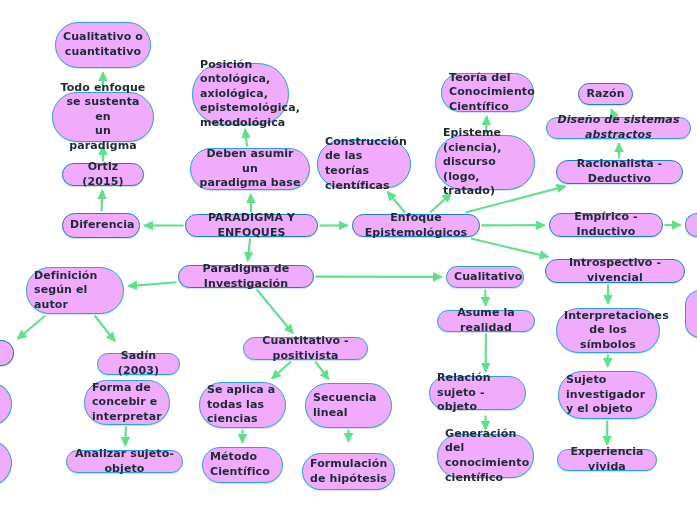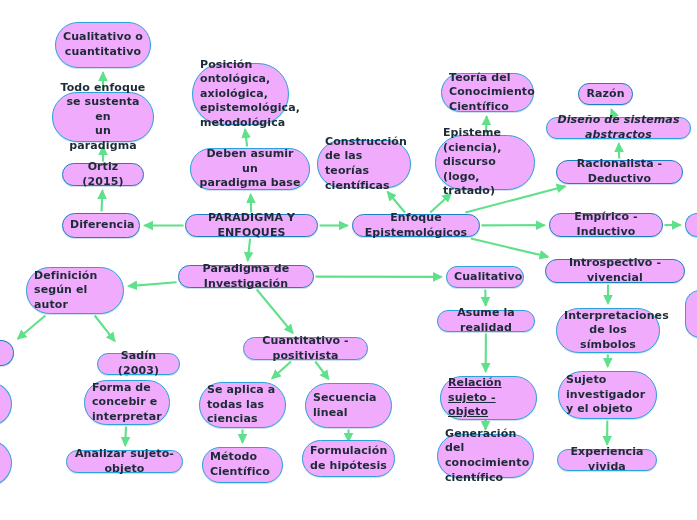--- a/index.html
+++ b/index.html
@@ -213,37 +213,37 @@
       </div>
       <div class="node left-align" style="left: 199px; top: 382px; width: 87px; height: 46px;">
         <span class="label">Se aplica a
 todas las
 ciencias</span>
       </div>
       <div class="node left-align" style="left: 305px; top: 383px; width: 87px; height: 45px;">
         <span class="label">Secuencia
 lineal</span>
       </div>
-      <div class="node left-align" style="left: 440px; top: 376px; width: 97px; height: 44px; text-decoration: underline;">
+      <div class="node left-align" style="left: 429px; top: 376px; width: 97px; height: 34px;">
         <span class="label">Relación
 sujeto - objeto</span>
       </div>
       <div class="node left-align" style="left: 558px; top: 371px; width: 99px; height: 48px;">
         <span class="label">Sujeto
 investigador
 y el objeto</span>
       </div>
       <div class="node" style="left: 66px; top: 450px; width: 117px; height: 23px;">
         <span class="label">Analizar sujeto-objeto</span>
       </div>
       <div class="node left-align" style="left: 202px; top: 447px; width: 81px; height: 36px;">
         <span class="label">Método
 Científico</span>
       </div>
-      <div class="node left-align" style="left: 302px; top: 440px; width: 93px; height: 37px;">
+      <div class="node left-align" style="left: 302px; top: 453px; width: 93px; height: 37px;">
         <span class="label">Formulación
 de hipótesis</span>
       </div>
       <div class="node left-align" style="left: 437px; top: 434px; width: 97px; height: 44px;">
         <span class="label">Generación del
 conocimiento
 científico</span>
       </div>
       <div class="node" style="left: 557px; top: 449px; width: 100px; height: 22px;">
         <span class="label">Experiencia vivida</span>

